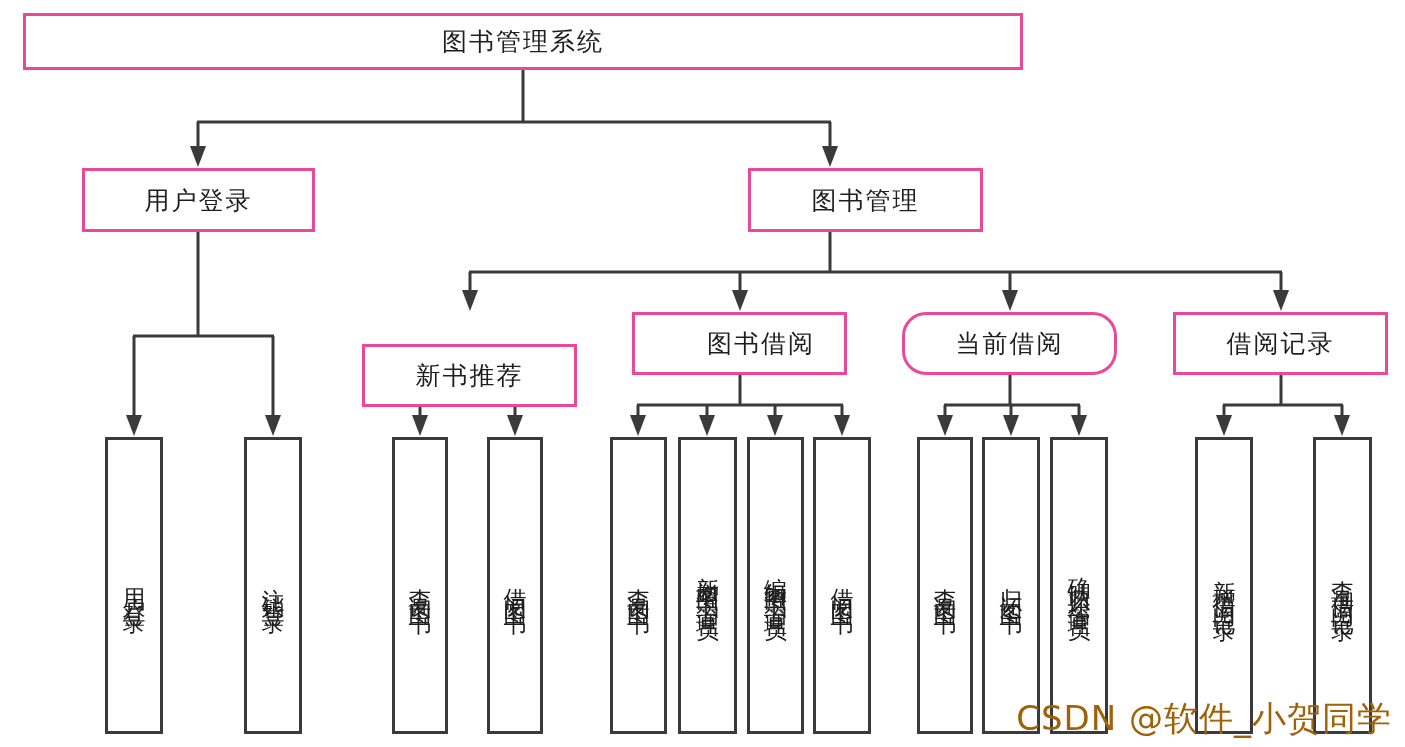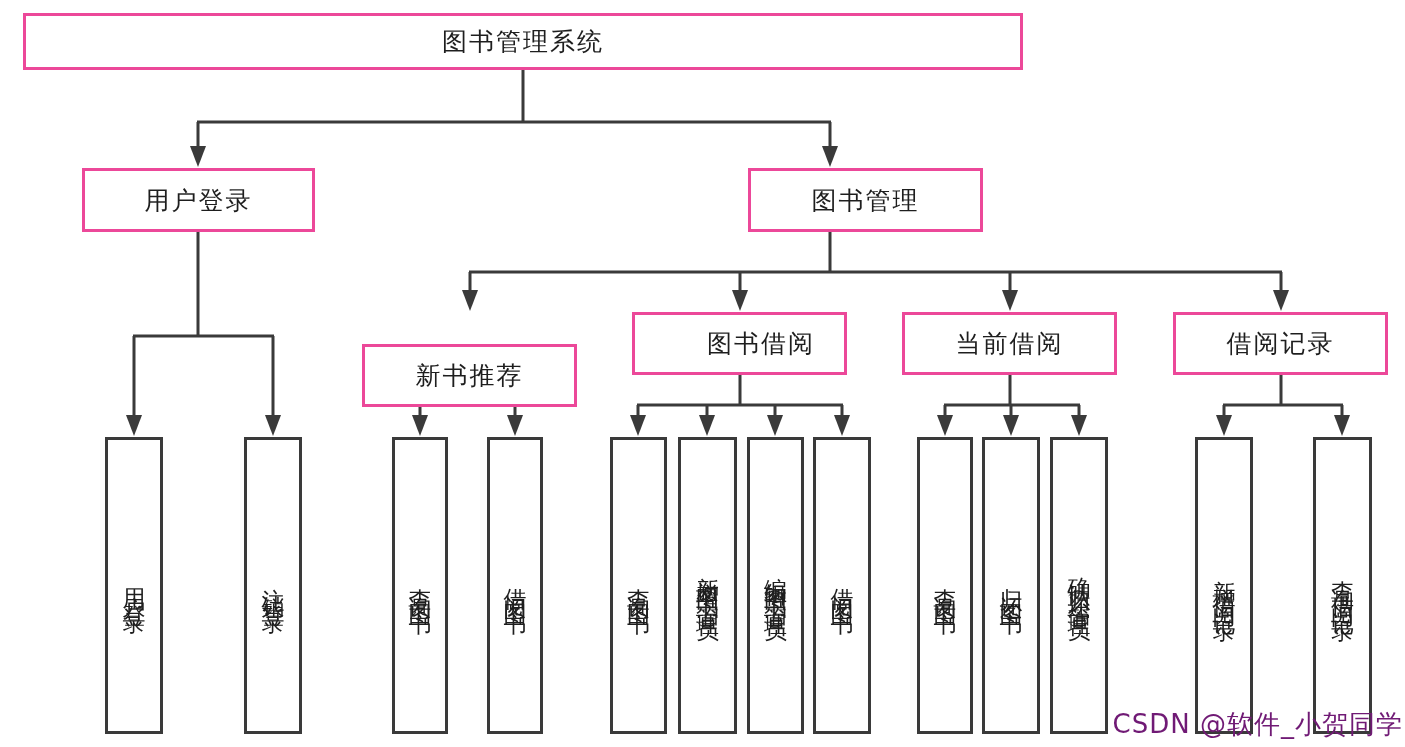--- a/index.html
+++ b/index.html
@@ -45,24 +45,24 @@
     justify-content: center;
     color: #1e1e1e;
     font-size: 23px;
     letter-spacing: 8px;
     writing-mode: vertical-rl;
     text-orientation: mixed;
     line-height: 1;
   }
   .watermark {
     position: absolute;
-    right: 2px;
+    right: 13px;
     bottom: 5px;
-    font-size: 26px;
-    color: #701a75;
+    font-size: 34px;
+    color: #a16207;
     letter-spacing: 1px;
     white-space: nowrap;
     z-index: 5;
   }
 </style>
 </head>
 <body>
 
 <div class="canvas">
 
@@ -97,21 +97,21 @@
     </g>
   </svg>
 
   <div class="box" style="left:23px; top:13px; width:1000px; height:57px;">图书管理系统</div>
 
   <div class="box" style="left:82px; top:168px; width:233px; height:64px;">用户登录</div>
   <div class="box" style="left:712px; top:168px; width:235px; height:64px;margin-left:36px;">图书管理</div>
 
   <div class="box" style="left:362px; top:312px; width:215px; height:63px;margin-top:32px;">新书推荐</div>
   <div class="box" style="left:632px; top:312px; width:215px; height:63px;padding-left:43px;">图书借阅</div>
-  <div class="box" style="left:902px; top:312px; width:215px; height:63px;">当前借阅</div>
+  <div class="box" style="left:902px; top:312px; width:215px; height:63px;border-radius:24px;">当前借阅</div>
   <div class="box" style="left:1173px; top:312px; width:215px; height:63px;">借阅记录</div>
 
   <div class="vbox" style="left:105px; top:437px; width:58px; height:297px;">用户登录</div>
   <div class="vbox" style="left:244px; top:437px; width:58px; height:297px;">注销登录</div>
 
   <div class="vbox" style="left:392px; top:437px; width:56px; height:297px;">查询图书</div>
   <div class="vbox" style="left:487px; top:437px; width:56px; height:297px;">借阅图书</div>
 
   <div class="vbox" style="left:610px; top:437px; width:57px; height:297px;">查询图书</div>
   <div class="vbox" style="left:678px; top:437px; width:59px; height:297px; letter-spacing:6px;">新增图书（管理员）</div>

